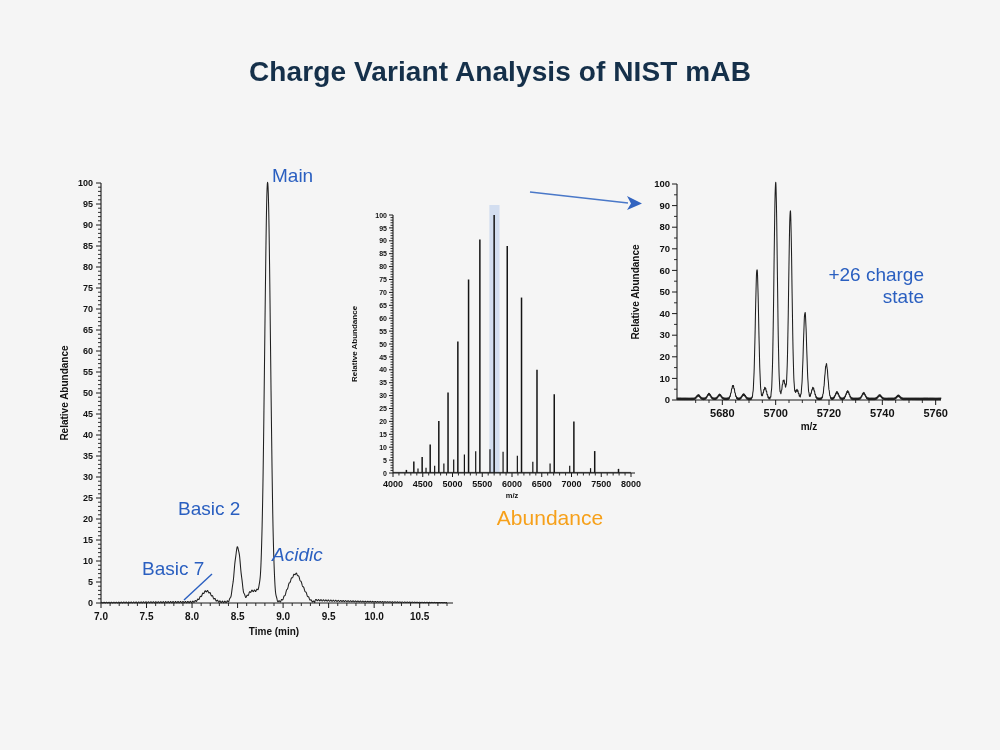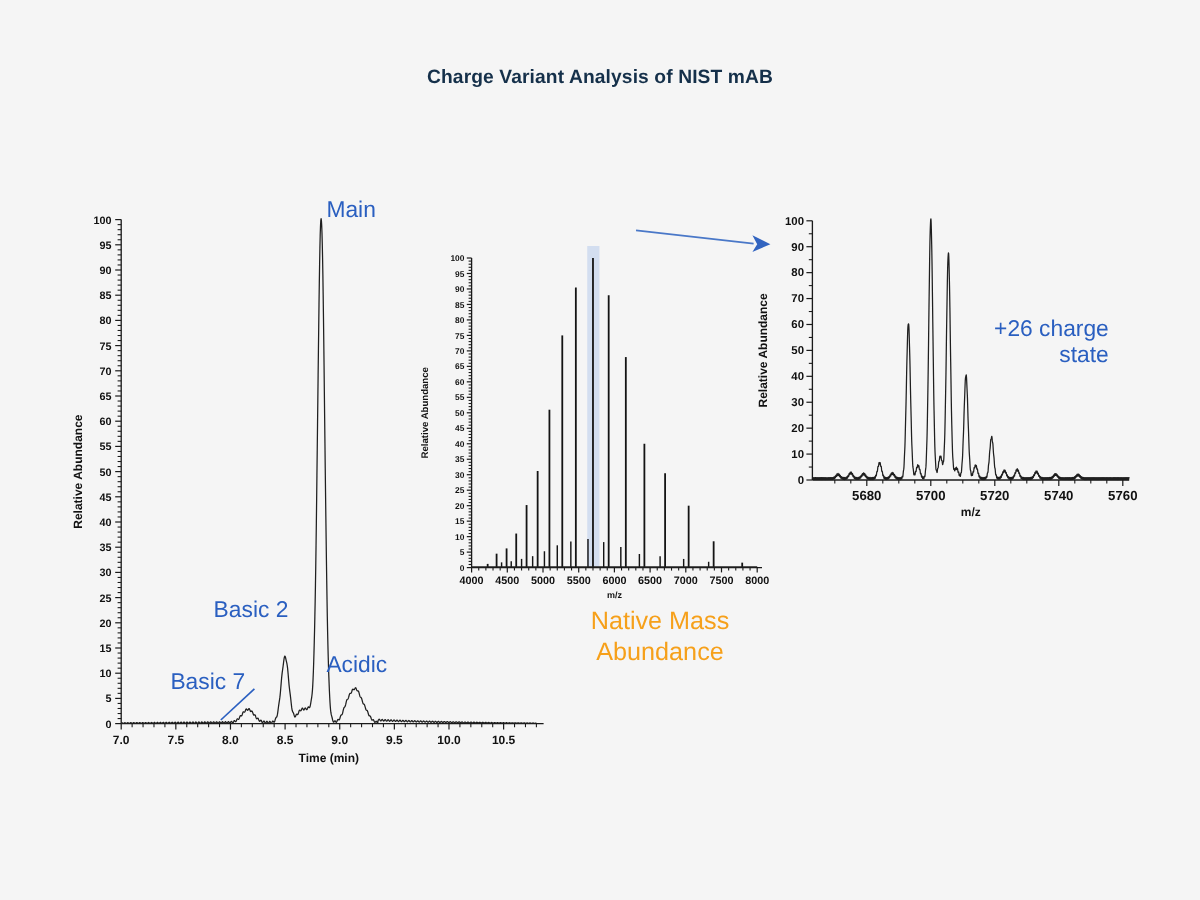--- a/index.html
+++ b/index.html
@@ -7,29 +7,29 @@
     width:1000px;height:750px;
     background:#f5f5f5;
     font-family:"Liberation Sans", sans-serif;
     overflow:hidden;
     position:relative;
   }
   #figure{position:absolute;inset:0;}
   .ttl{
     position:absolute;left:0;right:0;top:56px;
     text-align:center;
-    font-size:16px;font-weight:bold;
+    font-size:28px;font-weight:bold;
     color:#15304a;
     letter-spacing:.1px;
   }
   .anno{position:absolute;color:#2a5fc0;font-size:19px;line-height:1.15;white-space:pre;}
   .anno-main{left:228px;top:165px;margin-left:44px;}
   .anno-basic1{left:142px;top:558px;}
   .anno-basic2{left:178px;top:498px;}
-  .anno-acidic{left:272px;top:544px;}
+  .anno-acidic{left:272px;top:544px;font-style:italic;}
   .anno-charge{left:808px;top:264px;text-align:right;width:116px;white-space:normal;}
   .anno-native{
     position:absolute;left:472px;top:505px;width:156px;
     color:#f6a01a;font-size:21px;line-height:1.22;text-align:center;
   }
   svg{display:block;}
   .axis-line{stroke:#1a1a1a;stroke-width:1.1;fill:none;}
   .tick{stroke:#1a1a1a;stroke-width:1;}
   .tickmin{stroke:#1a1a1a;stroke-width:.9;}
   .trace{fill:none;stroke:#1f1f1f;stroke-width:1.05;stroke-linejoin:round;}
@@ -440,21 +440,20 @@
         <line class="ms-peak" x1="228.88" y1="268" x2="228.88" y2="216.4"></line>
         <line class="ms-peak-sm" x1="224.715" y1="268" x2="224.715" y2="260.776"></line>
         <line class="ms-peak" x1="249.705" y1="268" x2="249.705" y2="246.07"></line>
         <line class="ms-peak-sm" x1="245.54" y1="268" x2="245.54" y2="263.1496"></line>
         <line class="ms-peak" x1="273.505" y1="268" x2="273.505" y2="263.872"></line>
       </g>
       <line x1="48" y1="267.4" x2="286" y2="267.4" stroke="#1f1f1f" stroke-width="0.9"></line>
     </svg>
 
   <div class="anno-native">
-    <div>Native Mass</div>
     <div>Abundance</div>
   </div>
 
   <svg style="position:absolute;left:528px;top:185px;" width="116" height="30">
     <line class="arrow" x1="2" y1="7" x2="100" y2="18"></line>
     <polygon class="arrow-head" points="99,11 114,18.5 99,25 103,18.5"></polygon>
   </svg>
 
   <svg id="svg-inset" style="position:absolute;left:625px;top:170px;" width="330" height="270">
       <line class="axis-line" x1="52" y1="14" x2="52" y2="230"></line>

